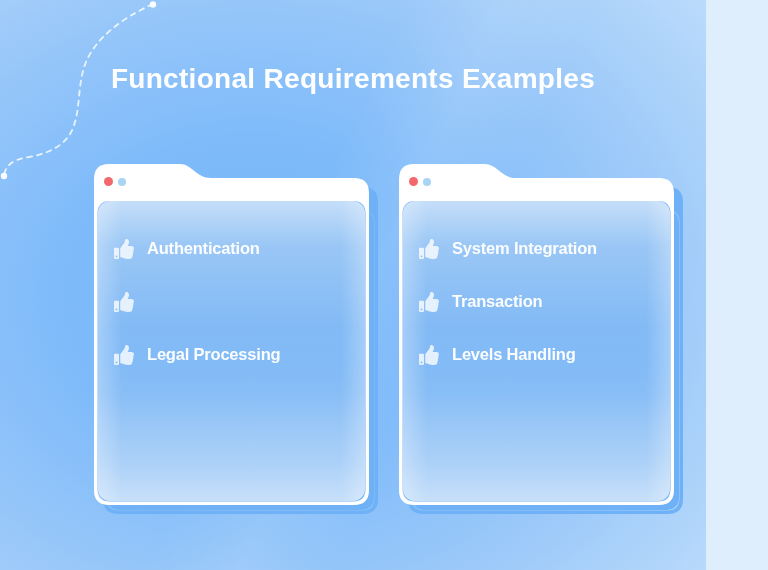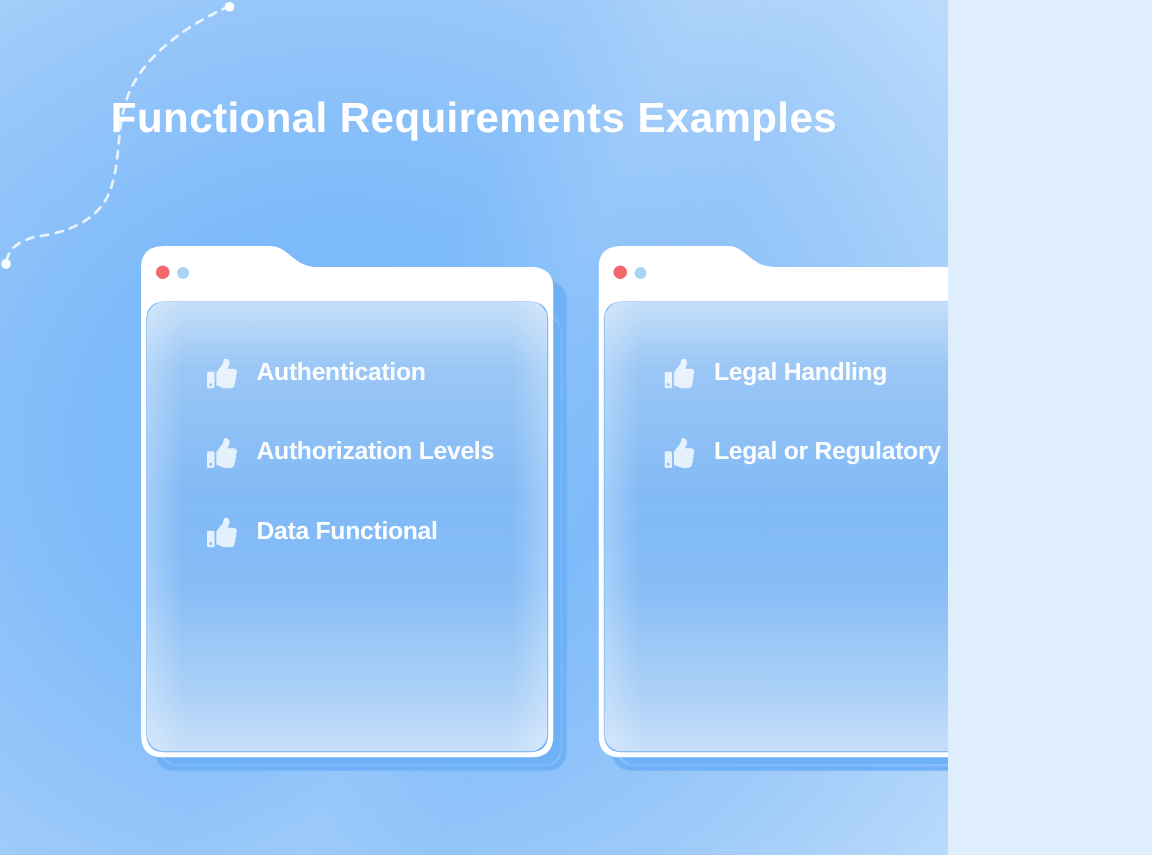--- a/index.html
+++ b/index.html
@@ -1,19 +1,19 @@
 <!DOCTYPE html>
 <html><head>
 <meta charset="utf-8">
 <style>
   * { margin:0; padding:0; box-sizing:border-box; }
   html,body { background:#dfeefc; }
   .canvas {
     position:relative;
-    width:632px; height:570px;
+    width:706px; height:570px;
     overflow:hidden;
     font-family:"Liberation Sans", sans-serif;
     background:
       linear-gradient(115deg, rgba(255,255,255,0) 42%, rgba(255,255,255,0.10) 52%, rgba(255,255,255,0) 62%),
       radial-gradient(95% 95% at 36% 52%, #74b5fa 0%, #7fbbfa 30%, #9cc9f9 60%, #b9dafb 85%, #c6e1fc 100%);
   }
 
   .page-title {
     position:absolute; top:63px; left:0; width:100%;
     text-align:center;
@@ -39,21 +39,20 @@
 
   .glass {
     position:absolute;
     left:4px; right:4px; top:37px; bottom:4px;
     border-radius:12px;
     padding-top:21px;
     background:
       linear-gradient(180deg, rgba(255,255,255,0.50) 0%, rgba(255,255,255,0.16) 15%, rgba(255,255,255,0.02) 42%, rgba(255,255,255,0.06) 64%, rgba(255,255,255,0.30) 88%, rgba(255,255,255,0.50) 100%),
       linear-gradient(90deg, rgba(255,255,255,0.28) 0%, rgba(255,255,255,0) 9%, rgba(255,255,255,0) 91%, rgba(255,255,255,0.28) 100%),
       linear-gradient(180deg, #8abdf3 0%, #7db8f6 55%, #8fc0f4 100%);
-    padding-left: 24px;
   }
 
   .row {
     height:53px;
     display:flex; align-items:center;
     padding-left:16px; gap:13px;
   }
   .thumb { width:20px; height:20px; flex:0 0 auto; fill:rgba(255,255,255,0.78); }
   .row-label {
     color:rgba(255,255,255,0.97);
@@ -96,47 +95,52 @@
       <div class="row">
         <svg class="thumb" viewBox="0 0 512 512">
             <use href="#thumb-path"></use>
           </svg>
         <span class="row-label">Authentication</span>
       </div>
       <div class="row">
         <svg class="thumb" viewBox="0 0 512 512">
             <use href="#thumb-path"></use>
           </svg>
-        <span class="row-label">Authorization Levels</span>
       </div>
       <div class="row">
         <svg class="thumb" viewBox="0 0 512 512">
             <use href="#thumb-path"></use>
           </svg>
-        <span class="row-label">Data Functional</span>
+        <span class="row-label">Legal Processing</span>
       </div>
     </div>
   </div>
 
   <div class="card card-right">
     <svg class="frame-svg" width="275" height="341" viewBox="0 0 275 341">
       <use href="#frame-path" fill="#ffffff"></use>
     </svg>
     <span class="dot dot-red"></span>
     <span class="dot dot-blue"></span>
 
     <div class="glass">
       <div class="row">
         <svg class="thumb" viewBox="0 0 512 512">
             <use href="#thumb-path"></use>
           </svg>
-        <span class="row-label">Legal Handling</span>
+        <span class="row-label">System Integration</span>
       </div>
       <div class="row">
         <svg class="thumb" viewBox="0 0 512 512">
             <use href="#thumb-path"></use>
           </svg>
-        <span class="row-label">Legal or Regulatory</span>
+        <span class="row-label">Transaction</span>
+      </div>
+      <div class="row">
+        <svg class="thumb" viewBox="0 0 512 512">
+            <use href="#thumb-path"></use>
+          </svg>
+        <span class="row-label">Levels Handling</span>
       </div>
     </div>
   </div>
 
 </div>
 
 </body></html>

